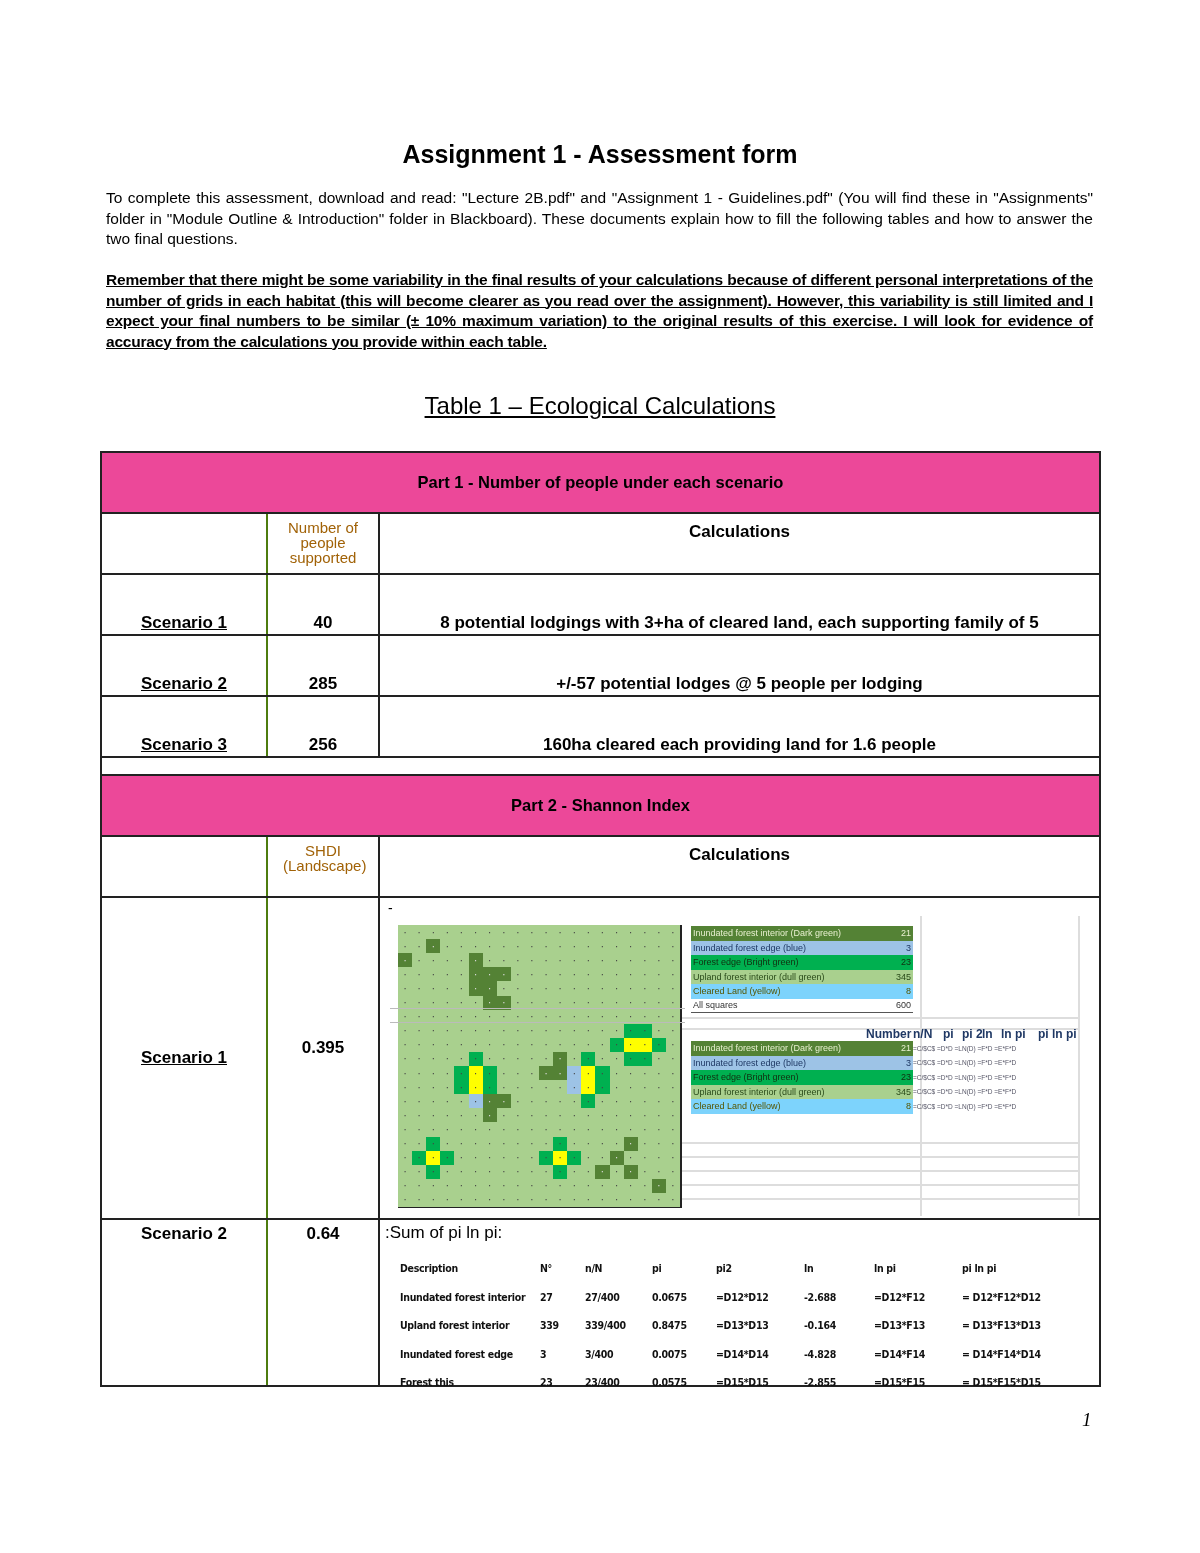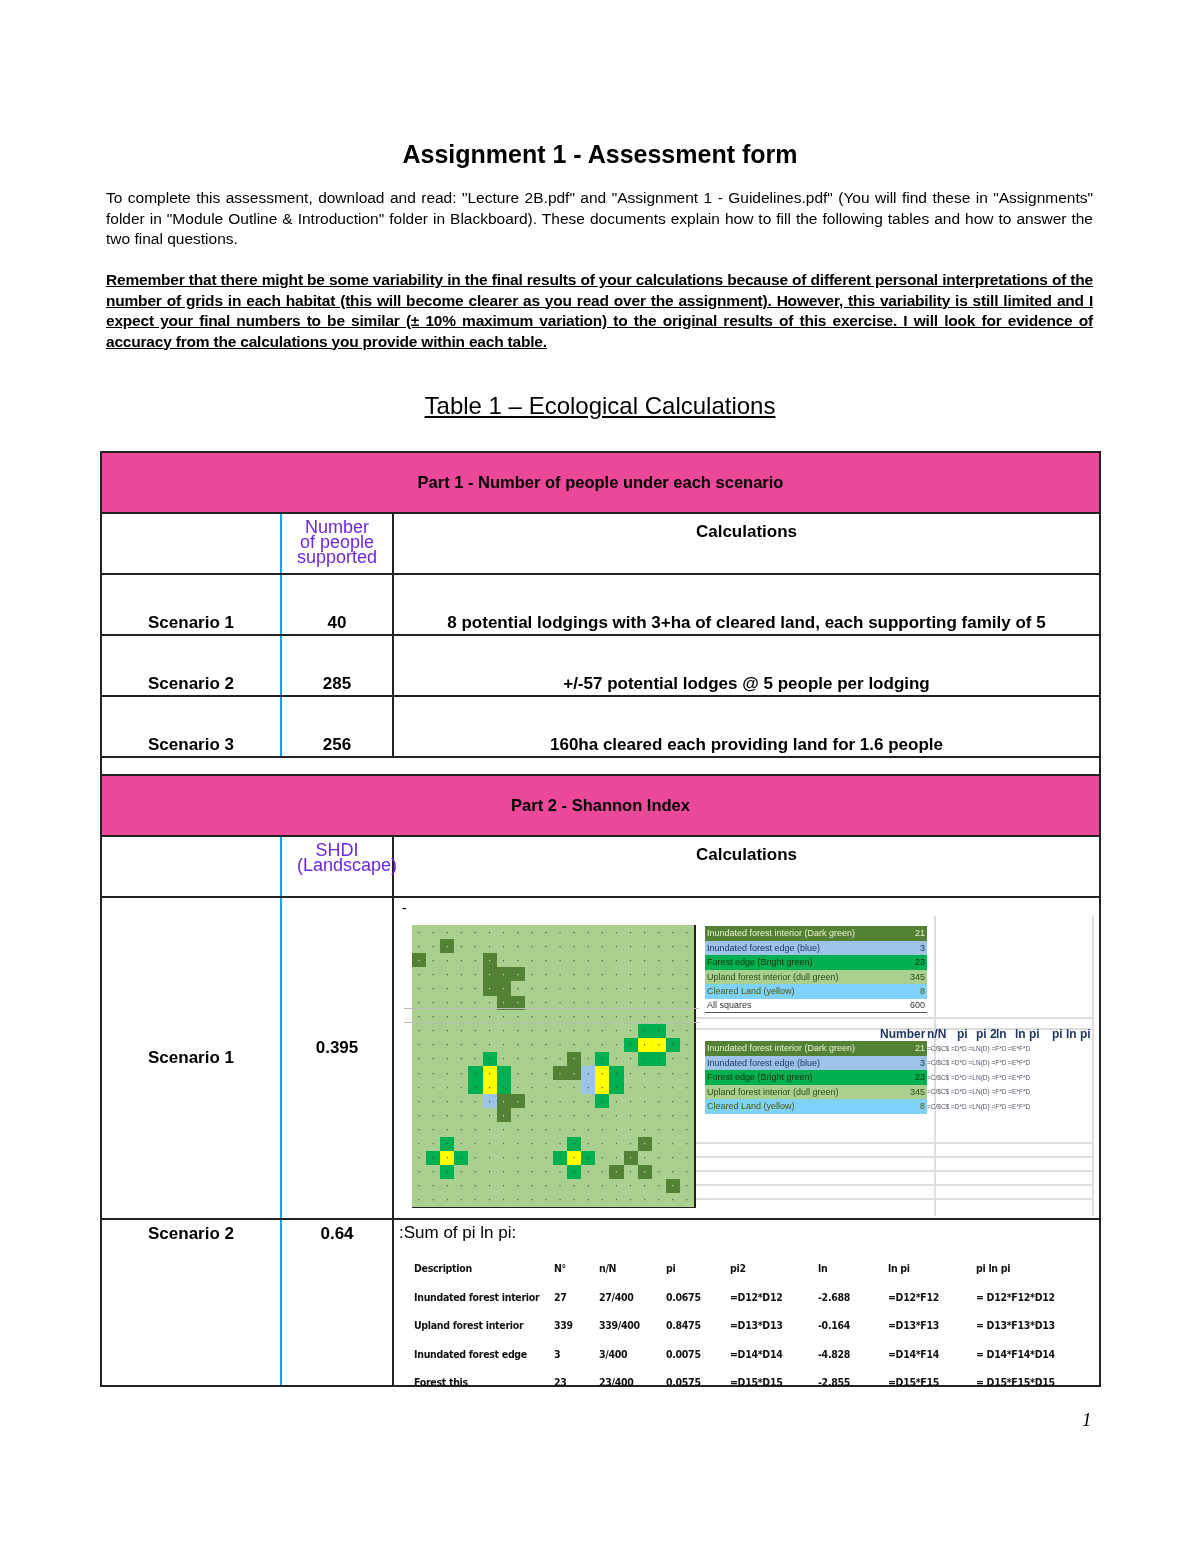--- a/index.html
+++ b/index.html
@@ -8,25 +8,25 @@
 
   .title { position: absolute; left: 0; width: 1200px; top: 140px; text-align: center; font-weight: bold; font-size: 25px; }
   .intro { position: absolute; left: 106px; width: 987px; top: 188px; font-size: 15.5px; line-height: 20.5px; text-align: justify; }
   .notice { position: absolute; left: 106px; width: 987px; top: 270px; font-size: 15.5px; line-height: 20.5px; text-align: justify; font-weight: bold; text-decoration: underline; letter-spacing: -0.2px; }
   .table-title { position: absolute; left: 0; width: 1200px; top: 392px; text-align: center; font-size: 24px; text-decoration: underline; }
 
   .tbl { position: absolute; left: 100px; top: 451px; width: 1001px; border: 2px solid #222; box-sizing: border-box; }
   .row { position: relative; display: flex; border-bottom: 2px solid #222; box-sizing: border-box; }
   .row:last-child { border-bottom: none; }
   .green-head { background: #ec4899; height: 61px; align-items: center; justify-content: center; font-weight: bold; font-size: 16.5px; }
-  .c1 { width: 180px; border-right: 2px solid #0ea5e9; box-sizing: border-box; position: relative; }
+  .c1 { width: 166px; border-right: 2px solid #4d7c0f; box-sizing: border-box; position: relative; text-decoration: underline; }
   .c2 { width: 112px; border-right: 2px solid #222; box-sizing: border-box; position: relative; text-align: center; }
   .c3 { flex: 1; position: relative; text-align: center; }
   .hdr-row { height: 61px; }
-  .small-hdr { font-size: 18px; line-height: 15px; padding-top: 6px; color: #6d28d9; }
+  .small-hdr { font-size: 15px; line-height: 15px; padding-top: 6px; color: #a16207; }
   .calc-hdr { font-weight: bold; font-size: 17px; padding-top: 8px; }
   .scen-row { height: 61px; }
   .scen-row .c1, .scen-row .c2, .scen-row .c3 { display: flex; align-items: flex-end; justify-content: center; padding-bottom: 0; font-weight: bold; font-size: 17px; }
   .scen-row .lbl { padding-bottom: 1px; }
   .spacer-row { height: 18px; }
 
   .s1-row { height: 322px; }
   .s1-row .c1 { display: flex; align-items: center; justify-content: center; font-weight: bold; font-size: 17px; padding-top: 0; }
   .s1-row .c2 .val { position: absolute; left: 0; right: 0; top: 140px; font-weight: bold; font-size: 17px; text-align: center; }
   .dash { position: absolute; left: 8px; top: 2px; font-size: 14px; }

